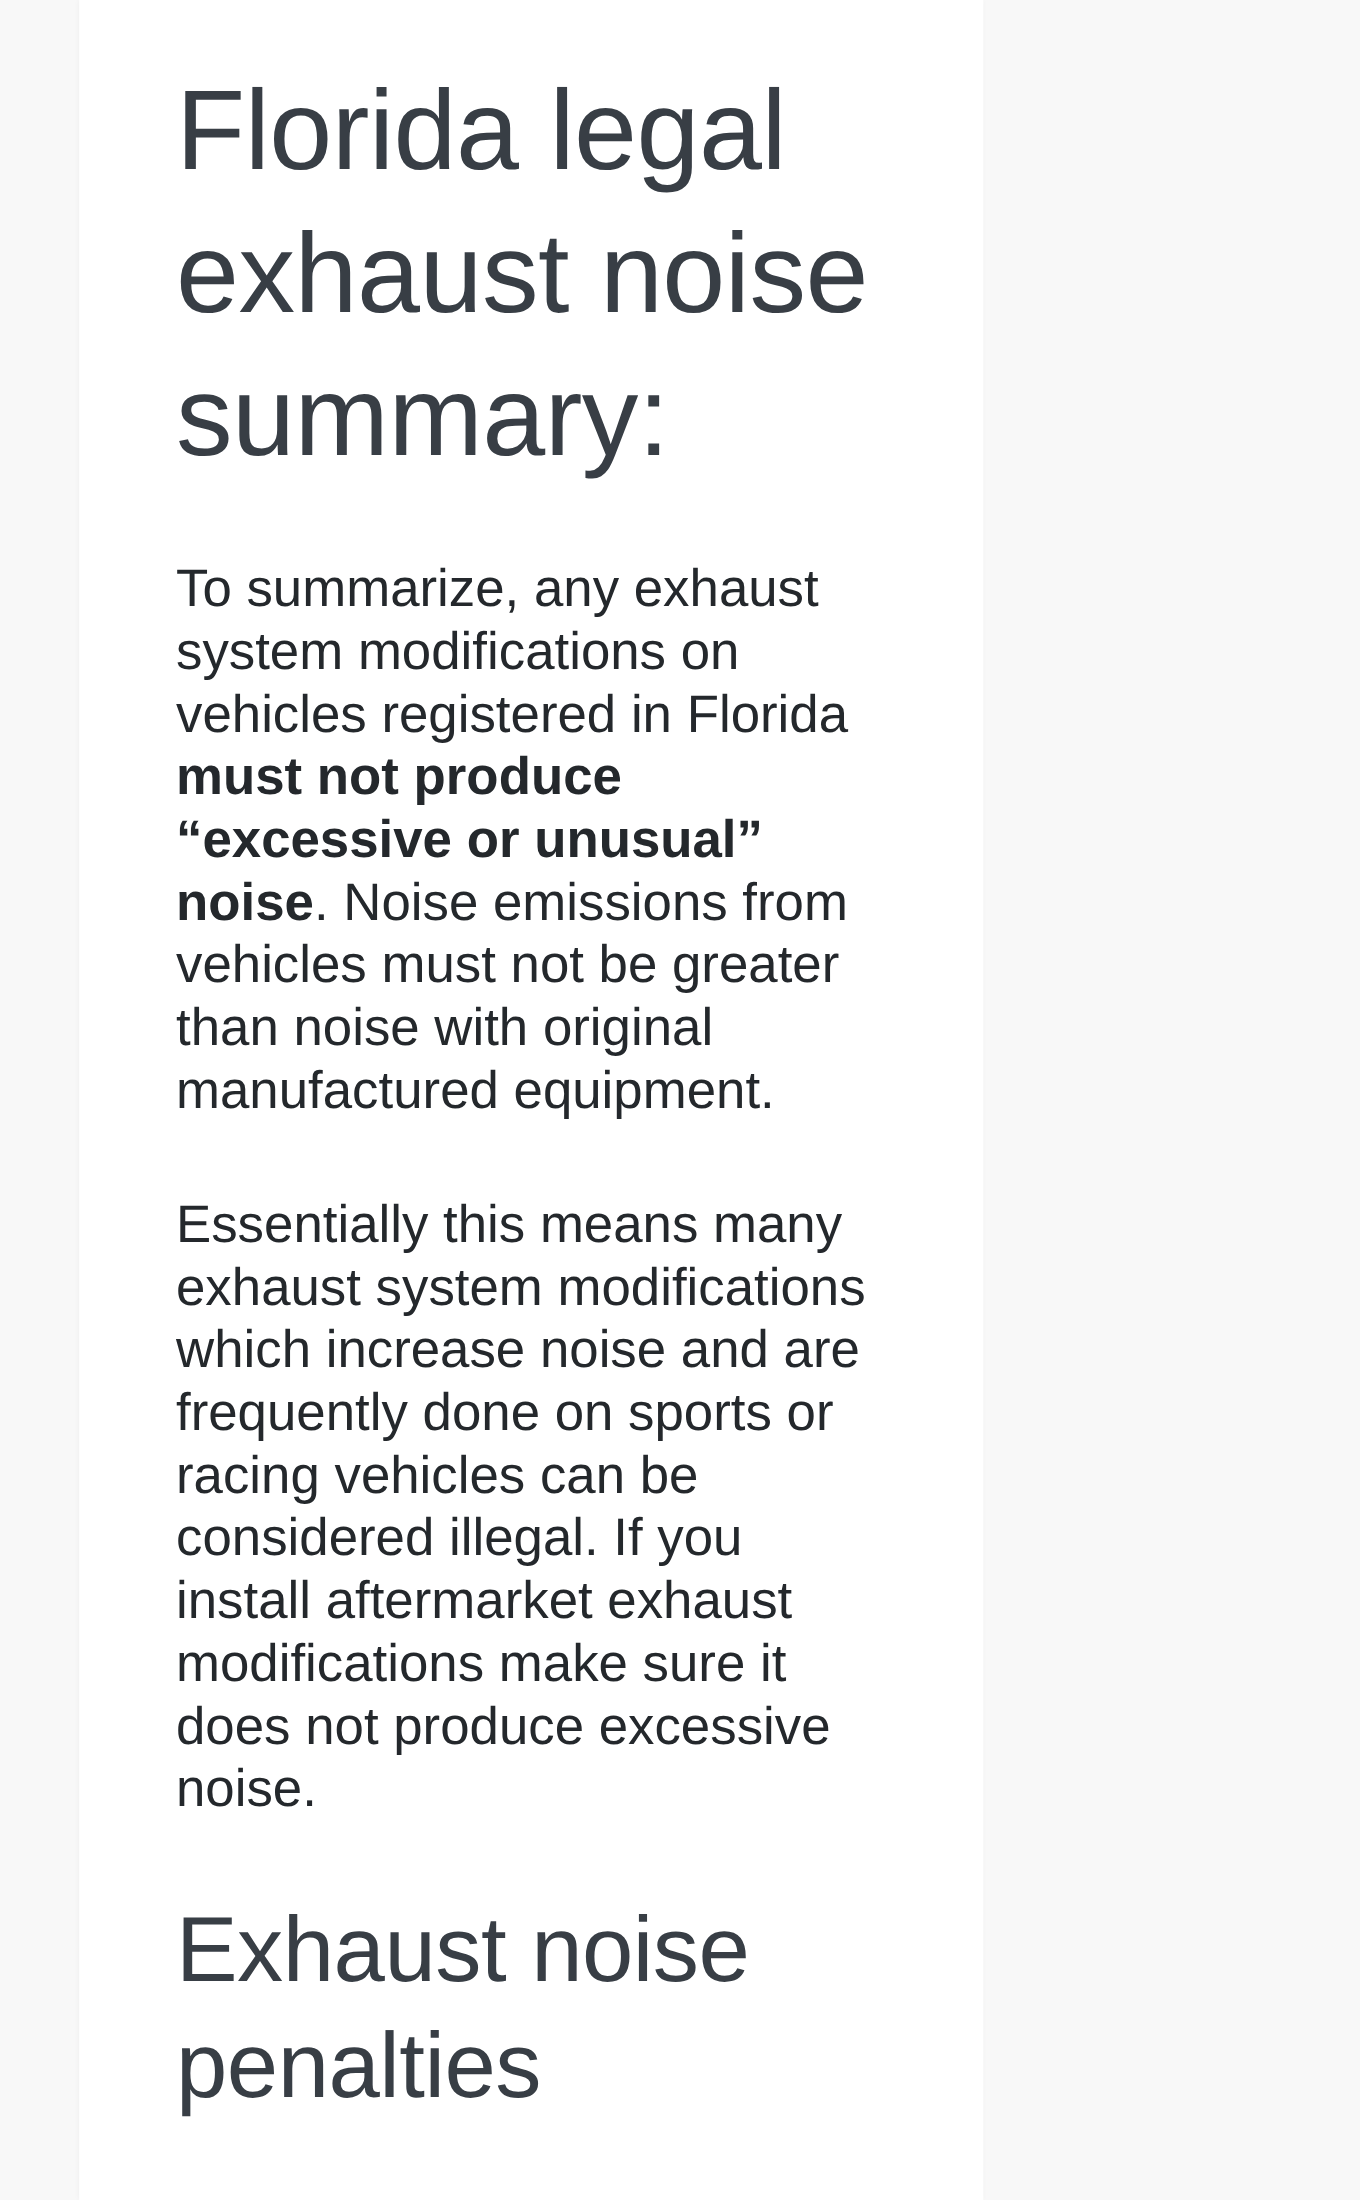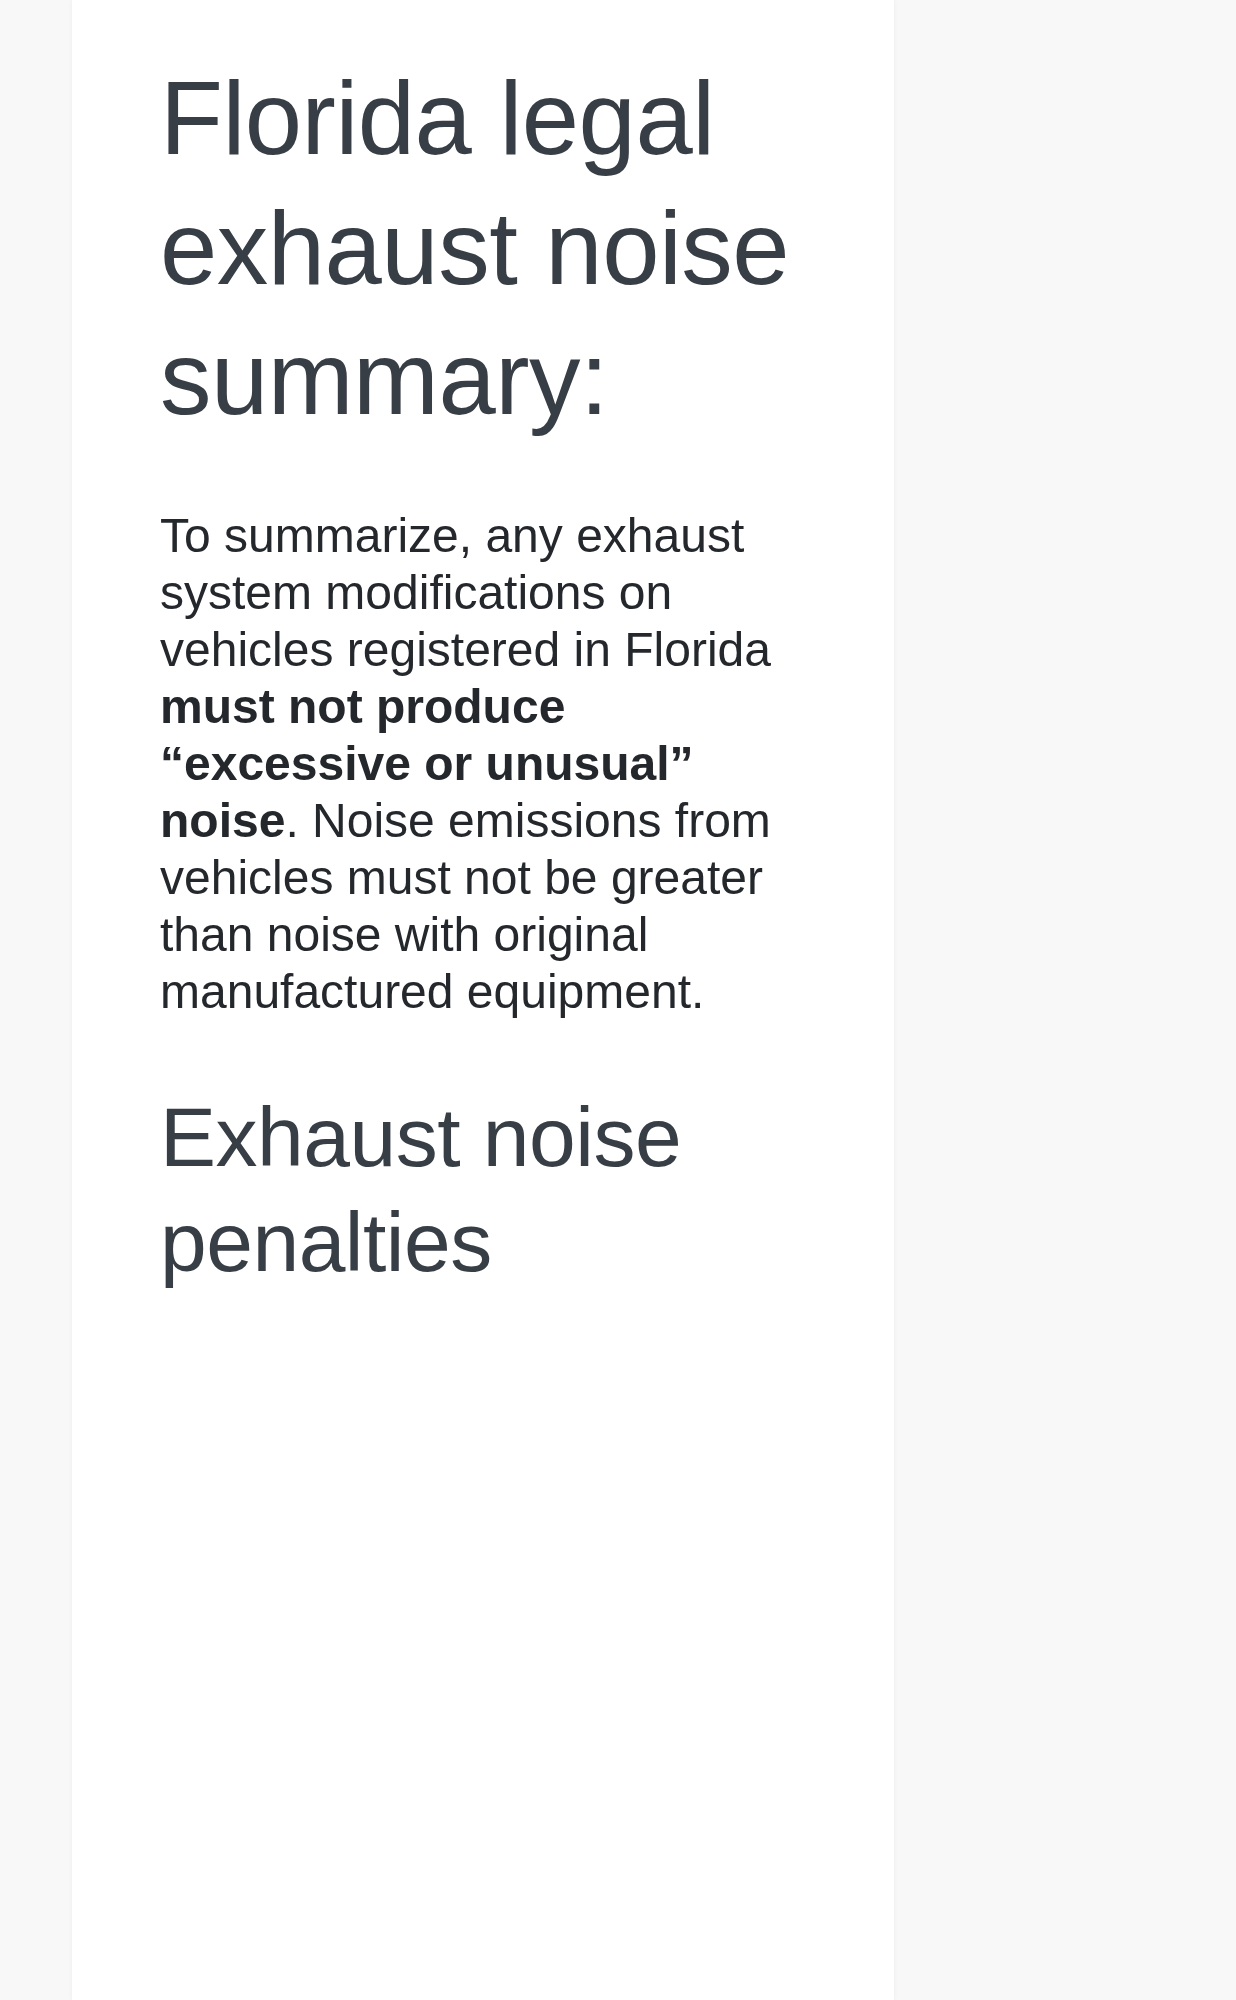--- a/index.html
+++ b/index.html
@@ -56,18 +56,19 @@
 </head>
 <body>
 
 <div class="page">
   <main class="card">
 
     <h1>Florida legal exhaust noise summary:</h1>
 
     <p><span>To summarize, any exhaust system modifications on vehicles registered in Florida </span><strong>must not produce “excessive or unusual” noise</strong><span>. Noise emissions from vehicles must not be greater than noise with original manufactured equipment.</span></p>
 
+    <p>Essentially this means many exhaust system modifications which increase noise and are frequently done on sports or racing vehicles can be considered illegal. If you install aftermarket exhaust modifications make sure it does not produce excessive noise.</p>
 
 
     <h2>Exhaust noise penalties</h2>
 
   </main>
 </div>
 
 </body></html>

